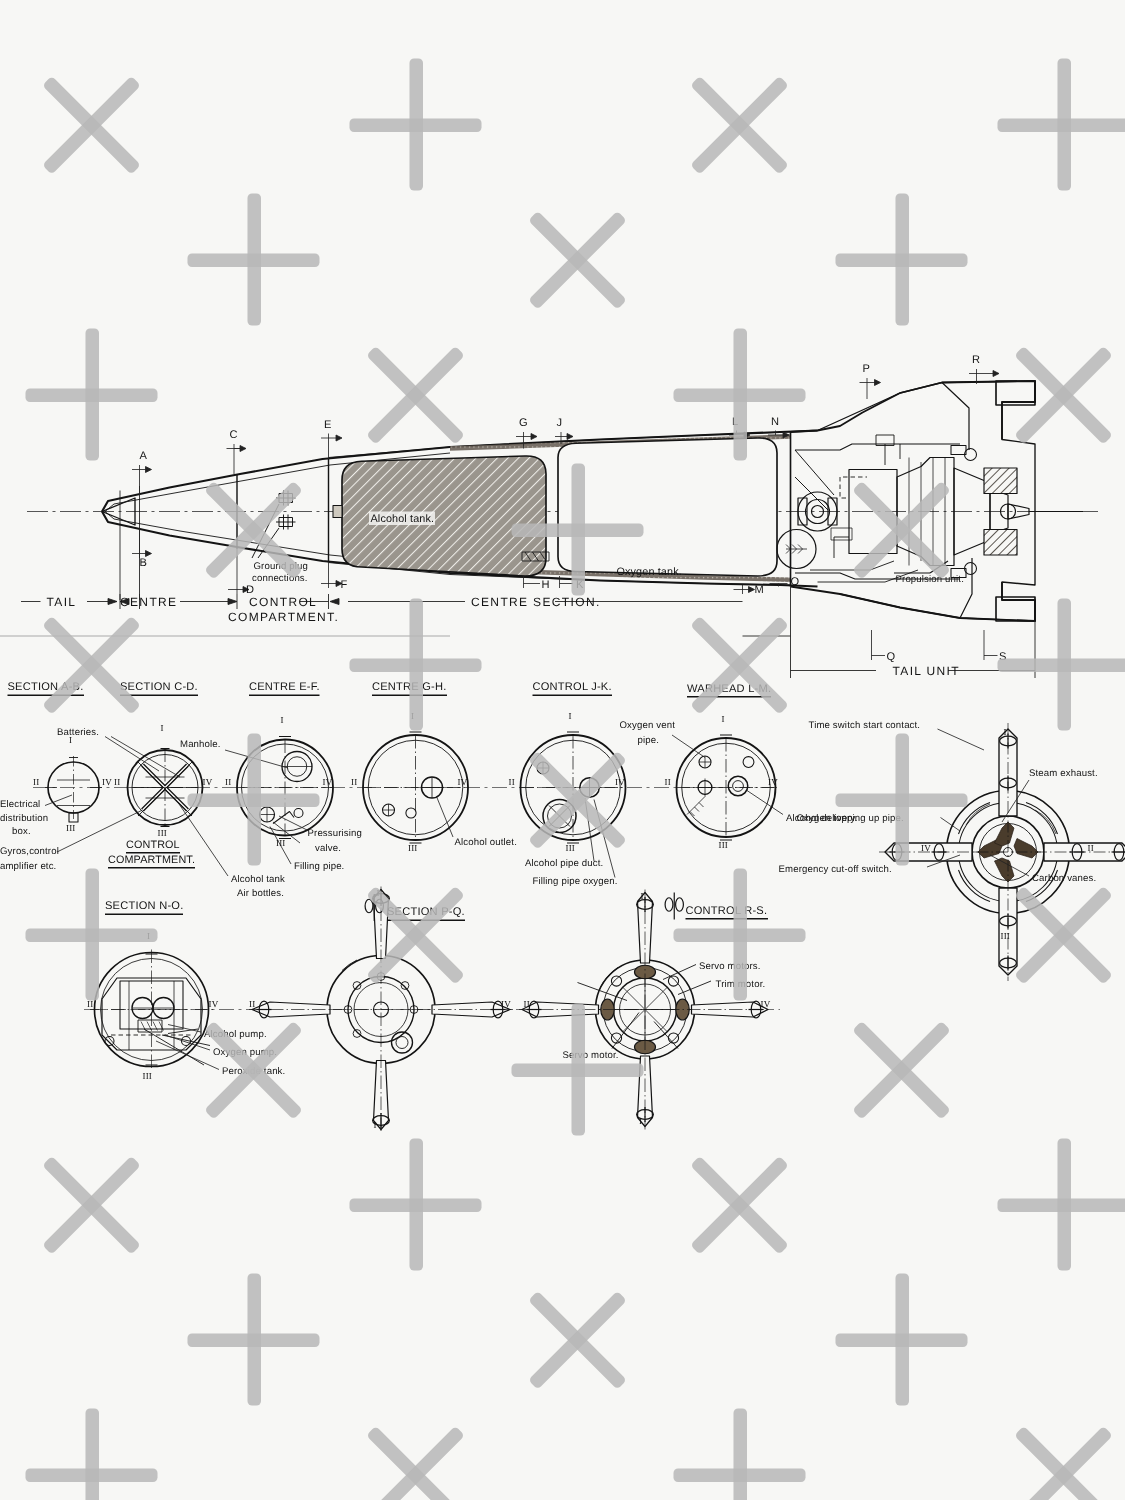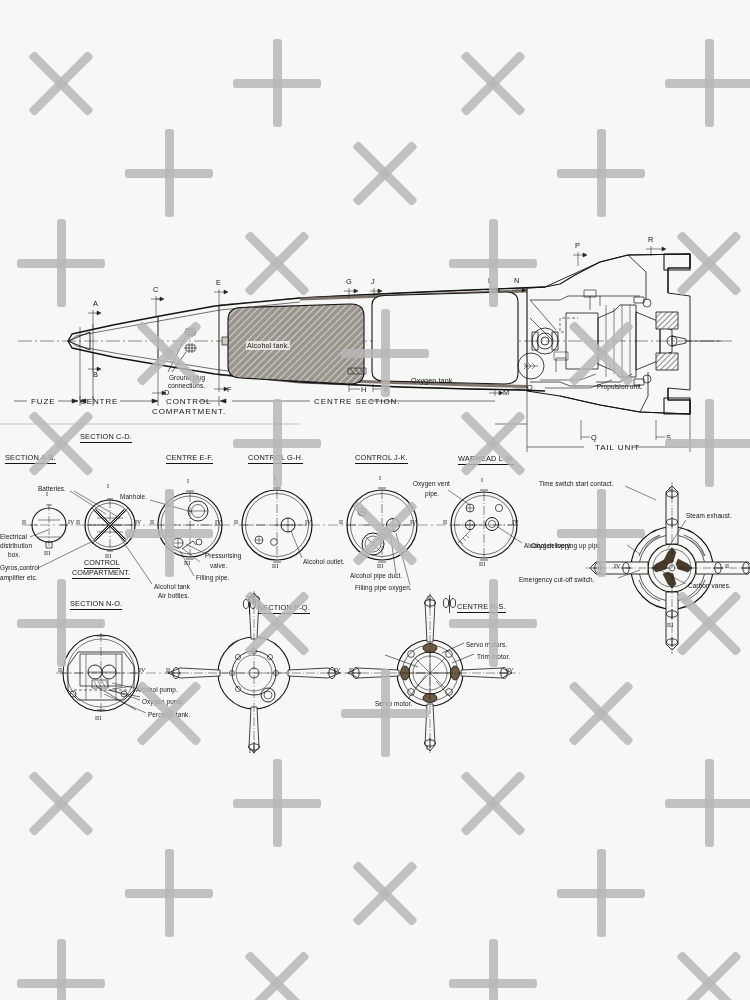--- a/index.html
+++ b/index.html
@@ -524,31 +524,31 @@
 
   <div class="lbl mk" style="left:164px;top:388px;">D</div>
   <div class="lbl mk" style="left:227px;top:385px;">F</div>
   <div class="lbl mk" style="left:361px;top:385px;">H</div>
   <div class="lbl mk" style="left:384px;top:385px;">K</div>
   <div class="lbl mk" style="left:503px;top:388px;">M</div>
   <div class="lbl mk" style="left:527px;top:383px;">O</div>
   <div class="lbl mk" style="left:591px;top:433px;">Q</div>
   <div class="lbl mk" style="left:666px;top:433px;">S</div>
 
-  <div class="lbl band" style="left:31px;top:397px;">FUZE</div>
+  <div class="lbl band" style="left:31px;top:397px;">TAIL</div>
   <div class="lbl band" style="left:80px;top:397px;">CENTRE</div>
   <div class="lbl band" style="left:166px;top:397px;">CONTROL</div>
   <div class="lbl band" style="left:152px;top:407px;">COMPARTMENT.</div>
   <div class="lbl band" style="left:314px;top:397px;">CENTRE SECTION.</div>
   <div class="lbl band" style="left:595px;top:443px;">TAIL UNIT</div>
 
   <div class="lbl sect" style="left:5px;top:453px;">SECTION A-B.</div>
-  <div class="lbl sect" style="left:80px;top:432px;">SECTION C-D.</div>
+  <div class="lbl sect" style="left:80px;top:453px;">SECTION C-D.</div>
   <div class="lbl sect" style="left:166px;top:453px;">CENTRE E-F.</div>
-  <div class="lbl sect" style="left:248px;top:453px;">CONTROL G-H.</div>
+  <div class="lbl sect" style="left:248px;top:453px;">CENTRE G-H.</div>
   <div class="lbl sect" style="left:355px;top:453px;">CONTROL J-K.</div>
   <div class="lbl sect" style="left:458px;top:454px;">WARHEAD L-M.</div>
 
   <div class="lbl rn" style="left:46px;top:491px;">I</div>
   <div class="lbl rn" style="left:22px;top:519px;">II</div>
   <div class="lbl rn" style="left:68px;top:519px;">IV</div>
   <div class="lbl rn" style="left:44px;top:550px;">III</div>
 
   <div class="lbl rn" style="left:107px;top:483px;">I</div>
   <div class="lbl rn" style="left:76px;top:519px;">II</div>
@@ -607,21 +607,21 @@
   <div class="lbl t6" style="left:524px;top:542px;">Alcohol delivery.</div>
 
   <div class="lbl t6" style="left:539px;top:480px;">Time switch start contact.</div>
   <div class="lbl t6" style="left:686px;top:512px;">Steam exhaust.</div>
   <div class="lbl t6" style="left:531px;top:542px;">Oxygen topping up pipe.</div>
   <div class="lbl t6" style="left:519px;top:576px;">Emergency cut-off switch.</div>
   <div class="lbl t6" style="left:688px;top:582px;">Carbon vanes.</div>
 
   <div class="lbl sect" style="left:70px;top:599px;">SECTION N-O.</div>
   <div class="lbl sect" style="left:258px;top:603px;">SECTION P-Q.</div>
-  <div class="lbl sect" style="left:457px;top:602px;">CENTRE R-S.</div>
+  <div class="lbl sect" style="left:457px;top:602px;">CONTROL R-S.</div>
 
   <div class="lbl rn" style="left:98px;top:622px;">I</div>
   <div class="lbl rn" style="left:58px;top:667px;">II</div>
   <div class="lbl rn" style="left:139px;top:667px;">IV</div>
   <div class="lbl rn" style="left:95px;top:715px;">III</div>
 
   <div class="lbl rn" style="left:251px;top:593px;">I</div>
   <div class="lbl rn" style="left:166px;top:667px;">II</div>
   <div class="lbl rn" style="left:334px;top:667px;">IV</div>
   <div class="lbl rn" style="left:249px;top:748px;">I</div>

